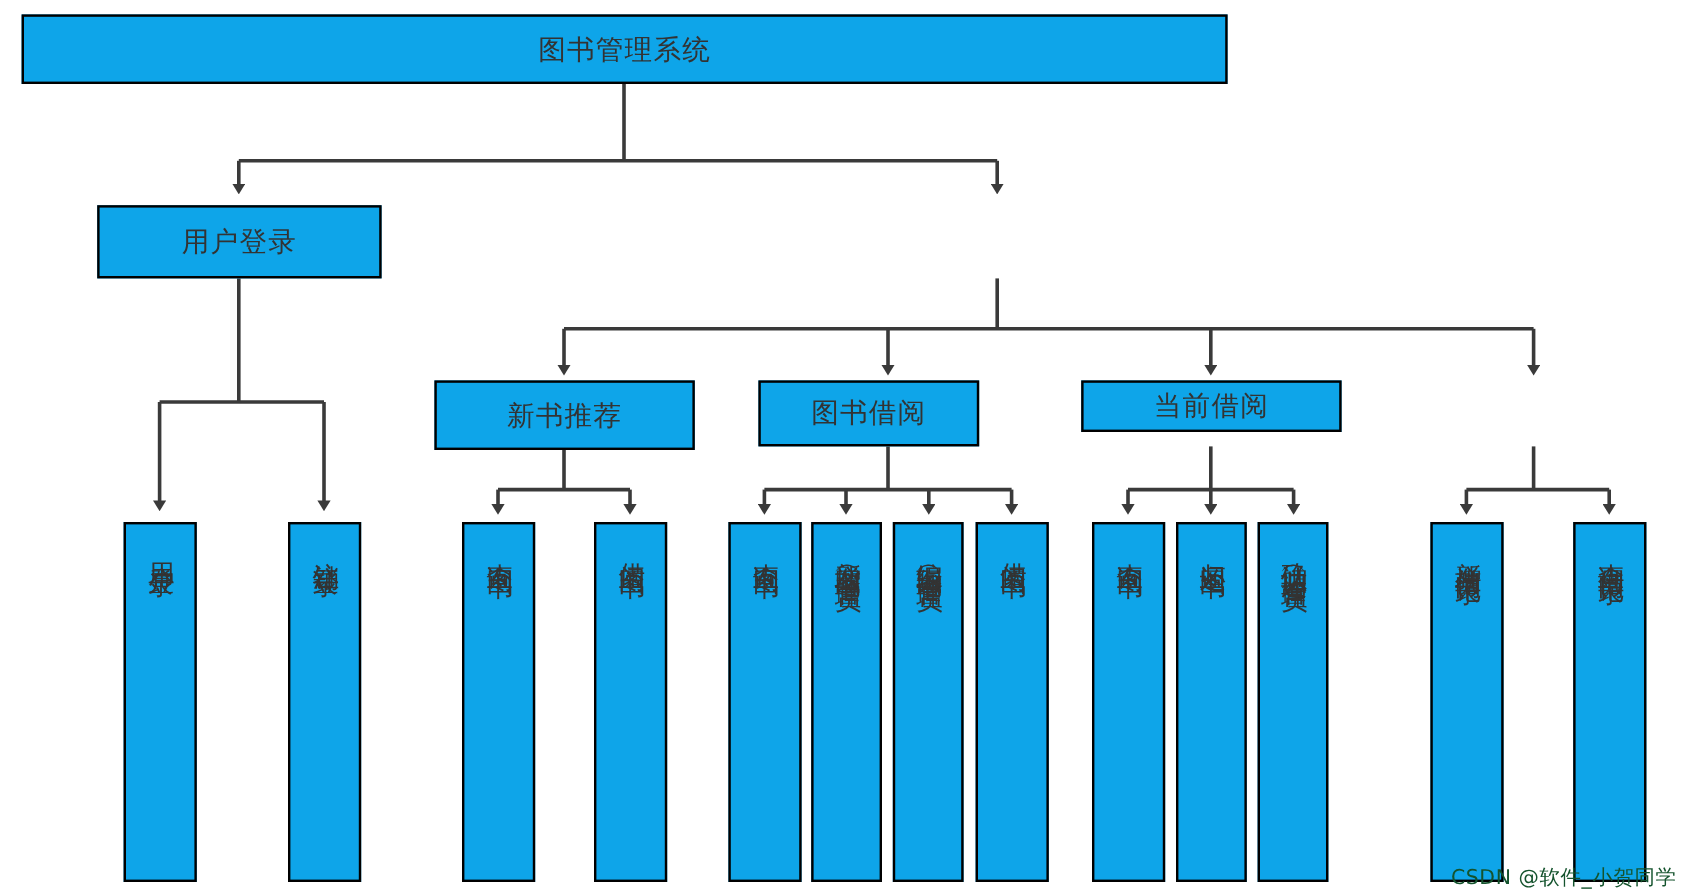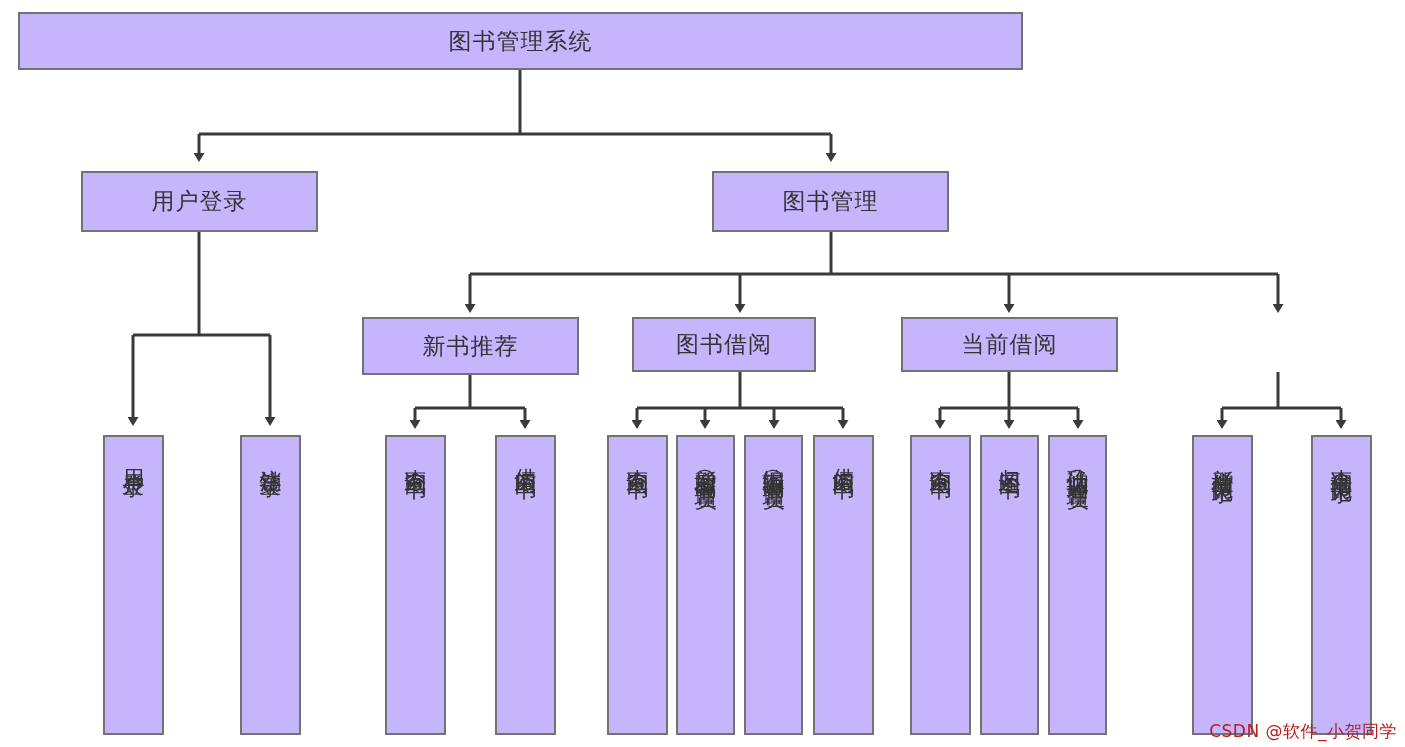--- a/index.html
+++ b/index.html
@@ -22,22 +22,22 @@
     position: absolute;
     left: 0;
     top: 0;
     width: 1405px;
     height: 747px;
     pointer-events: none;
   }
   .node {
     position: absolute;
     box-sizing: border-box;
-    background: #c4b5fd;
-    border: 2px solid #737373;
+    background: #0ea5e9;
+    border: 2px solid #000000;
     display: flex;
     align-items: center;
     justify-content: center;
     color: #333333;
   }
   .node.h {
     font-size: 23px;
     letter-spacing: 1px;
   }
   .node.v {
@@ -51,21 +51,21 @@
     line-height: 1.28;
     letter-spacing: 3px;
     color: #333333;
     white-space: nowrap;
   }
   .watermark {
     position: absolute;
     right: 8px;
     bottom: 4px;
     font-size: 17px;
-    color: #b91c1c;
+    color: #14532d;
     letter-spacing: 0.5px;
     white-space: nowrap;
   }
 </style>
 </head>
 <body>
 
 <div id="canvas">
 
   <svg class="wires" viewBox="0 0 1405 747" xmlns="http://www.w3.org/2000/svg">
@@ -118,31 +118,28 @@
     </g>
   </svg>
 
   <div class="node h" style="left:18px; top:12px; width:1005px; height:58px;">
     <span>图书管理系统</span>
   </div>
 
   <div class="node h" style="left:81px; top:171px; width:237px; height:61px;">
     <span>用户登录</span>
   </div>
-  <div class="node h" style="left:712px; top:171px; width:237px; height:61px;">
-    <span>图书管理</span>
-  </div>
 
   <div class="node h" style="left:362px; top:317px; width:217px; height:58px;">
     <span>新书推荐</span>
   </div>
   <div class="node h" style="left:632px; top:317px; width:184px; height:55px;">
     <span>图书借阅</span>
   </div>
-  <div class="node h" style="left:901px; top:317px; width:217px; height:55px;">
+  <div class="node h" style="left:901px; top:317px; width:217px; height:43px;">
     <span>当前借阅</span>
   </div>
 
   <div class="node v" style="left:103px; top:435px; width:61px; height:300px;">
     <span class="vtext">用户登录</span>
   </div>
   <div class="node v" style="left:240px; top:435px; width:61px; height:300px;">
     <span class="vtext">注销登录</span>
   </div>
 

